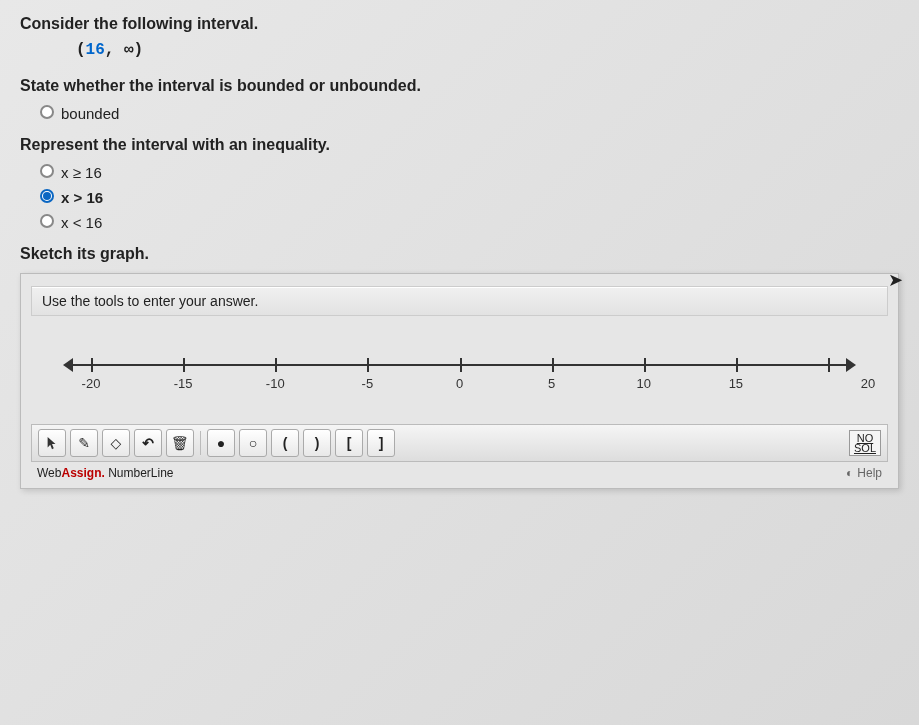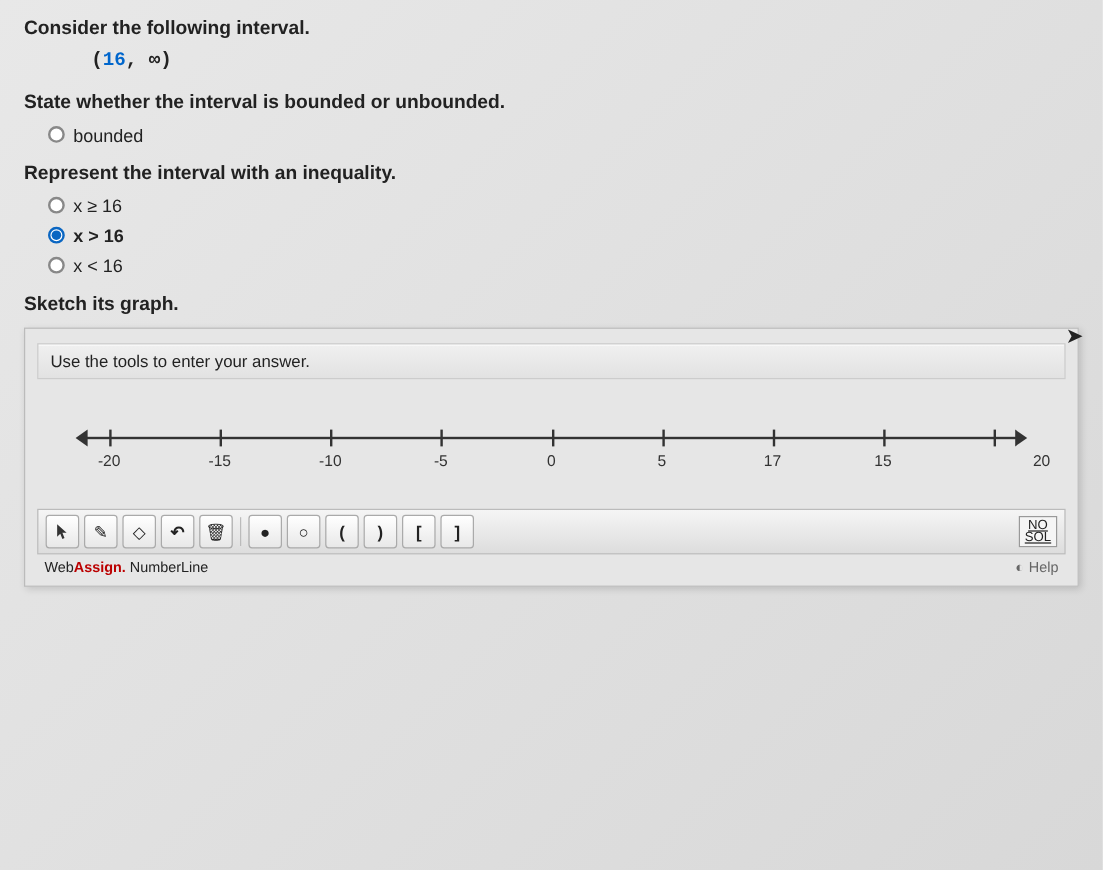--- a/index.html
+++ b/index.html
@@ -94,21 +94,21 @@
         <div class="tick-label" style="left: 142.125px;">-15</div>
         <div class="tick" style="left: 234.25px;"></div>
         <div class="tick-label" style="left: 234.25px;">-10</div>
         <div class="tick" style="left: 326.375px;"></div>
         <div class="tick-label" style="left: 326.375px;">-5</div>
         <div class="tick" style="left: 418.5px;"></div>
         <div class="tick-label" style="left: 418.5px;">0</div>
         <div class="tick" style="left: 510.625px;"></div>
         <div class="tick-label" style="left: 510.625px;">5</div>
         <div class="tick" style="left: 602.75px;"></div>
-        <div class="tick-label" style="left: 602.75px;">17</div>
+        <div class="tick-label" style="left: 602.75px;">10</div>
         <div class="tick" style="left: 694.875px;"></div>
         <div class="tick-label" style="left: 694.875px;">15</div>
         <div class="tick" style="left: 787px;"></div>
         <div class="tick-label" style="left: 827px;">20</div>
       </div>
   </div>
 
   <div class="toolbar">
     <div class="tool-btn">
       <svg class="pointer-ico" viewBox="0 0 16 16">

